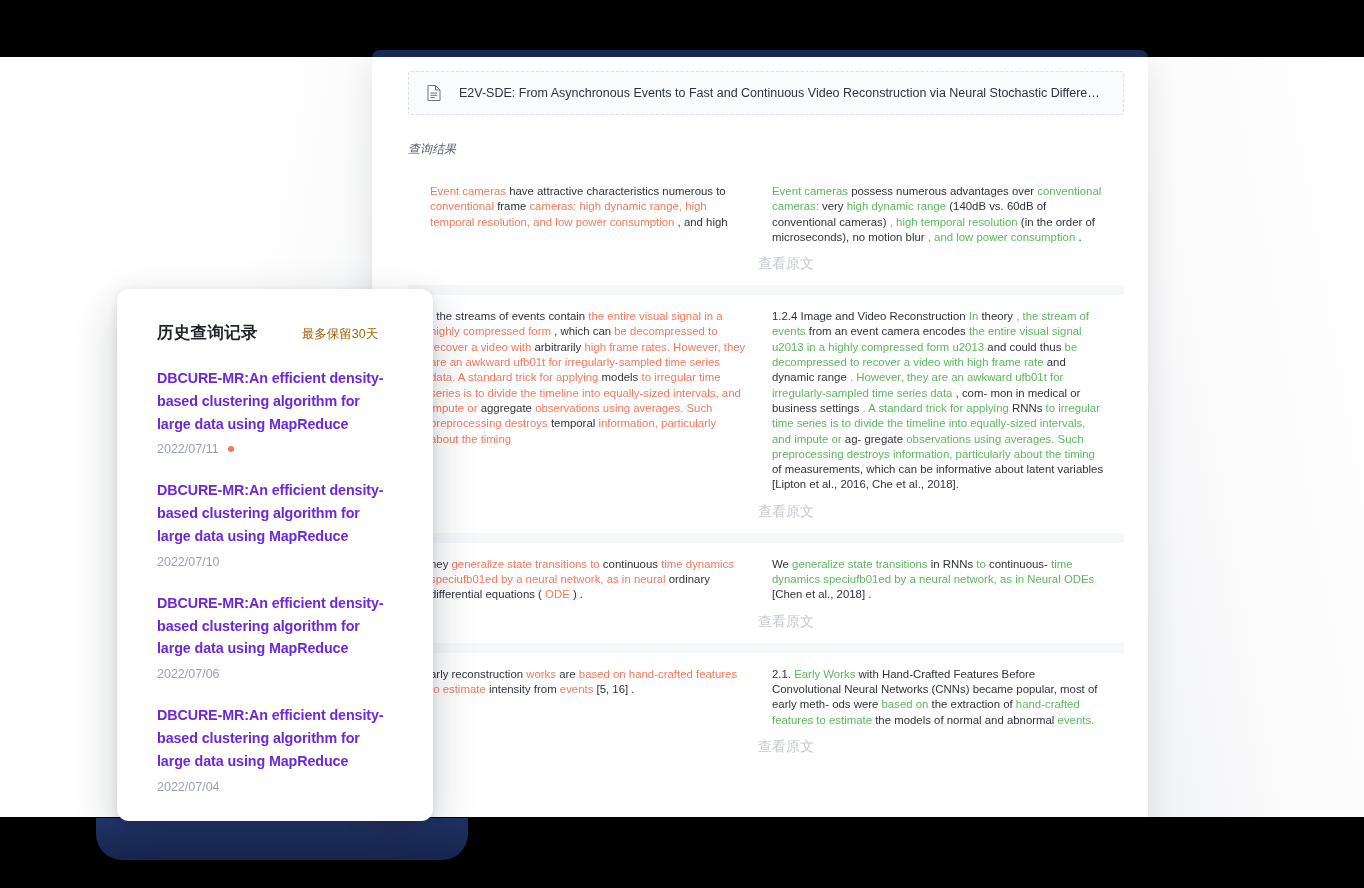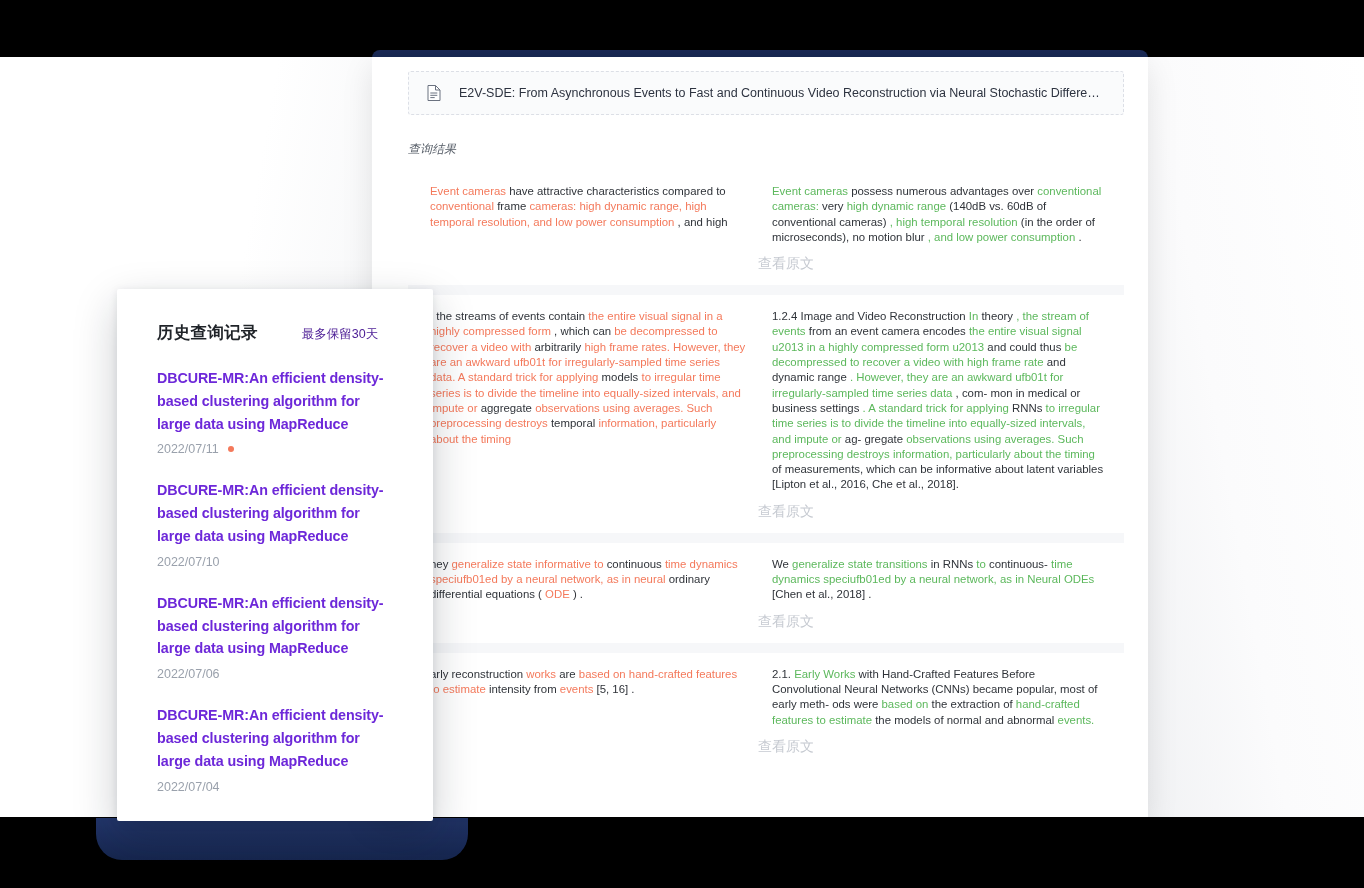--- a/index.html
+++ b/index.html
@@ -94,31 +94,31 @@
   .view-src {
     text-align:left;
     font-size:14px; color:#c6cad1;
     padding:10px 20px 2px 0;
   }
 
   
   #history-panel {
     position:absolute; left:117px; top:289px; width:316px; height:532px;
     background:#ffffff;
-    border-radius:2px;
+    border-radius:12px;
     box-shadow:0 16px 44px rgba(20,26,40,.22), 0 2px 8px rgba(20,26,40,.10);
     padding:0 40px;
     overflow:hidden;
   }
   #history-head {
     display:flex; align-items:baseline;
     padding-top:33px;
   }
   #history-title { font-size:16.5px; font-weight:bold; color:#1f2328; letter-spacing:.3px; }
-  #history-note { font-size:12.5px; color:#4c1d95; margin-left:44px; }
+  #history-note { font-size:12.5px; color:#a16207; margin-left:44px; }
 
   .hist-item { padding-top:23px; }
   .hist-item .hi-title {
     font-size:14.3px; font-weight:bold; color:#6d28d9;
     line-height:22.8px; letter-spacing:-.1px;
   }
   .hist-item .hi-date {
     font-size:12.5px; color:#9aa1ac; margin-top:7px;
     display:flex; align-items:center;
   }
@@ -149,35 +149,35 @@
         </svg>
       </span>
       <span class="fname">E2V-SDE: From Asynchronous Events to Fast and Continuous Video Reconstruction via Neural Stochastic Differential Equations</span>
     </div>
 
     <div id="results-label">查询结果</div>
 
     <div id="results-table">
       <div id="rows-host">
           <div class="trow">
-            <div class="cell a"><span class="hl-o">Event cameras </span><span>have attractive characteristics compared to </span><span class="hl-o">conventional </span><span>frame </span><span class="hl-o">cameras: high dynamic range, high temporal resolution, and low power consumption </span><span>, and high</span></div>
+            <div class="cell a"><span class="hl-o">Event cameras </span><span>have attractive characteristics numerous to </span><span class="hl-o">conventional </span><span>frame </span><span class="hl-o">cameras: high dynamic range, high temporal resolution, and low power consumption </span><span>, and high</span></div>
             <div style="width: 366px;">
               <div class="cell b"><span class="hl-g">Event cameras </span><span>possess numerous advantages over </span><span class="hl-g">conventional cameras: </span><span>very </span><span class="hl-g">high dynamic range </span><span>(140dB vs. 60dB of conventional cameras) </span><span class="hl-g">, high temporal resolution </span><span>(in the order of microseconds), no motion blur </span><span class="hl-g">, and low power consumption </span><span>.</span></div>
               <div class="view-src">查看原文</div>
             </div>
           </div>
           <div class="trow">
             <div class="cell a"><span>, the streams of events </span><span>contain </span><span class="hl-o">the entire visual signal in a highly compressed form </span><span>, which can </span><span class="hl-o">be decompressed to recover a video with </span><span>arbitrarily </span><span class="hl-o">high frame rates. However, they are an awkward ufb01t for irregularly-sampled time series data. A standard trick for applying </span><span>models </span><span class="hl-o">to irregular time series is to divide the timeline into equally-sized intervals, and impute or </span><span>aggregate </span><span class="hl-o">observations using averages. Such preprocessing destroys </span><span>temporal </span><span class="hl-o">information, particularly about the timing</span></div>
             <div style="width: 366px;">
               <div class="cell b"><span>1.2.4 Image and Video Reconstruction </span><span class="hl-g">In </span><span>theory </span><span class="hl-g">, the stream of events </span><span>from an event camera encodes </span><span class="hl-g">the entire visual signal u2013 </span><span class="hl-g">in a highly compressed form u2013 </span><span>and could thus </span><span class="hl-g">be decompressed to recover a video with high frame rate </span><span>and dynamic range </span><span class="hl-g">. However, they are an awkward ufb01t for irregularly-sampled time series data </span><span>, com- mon in medical or business settings </span><span class="hl-g">. A standard trick for applying </span><span>RNNs </span><span class="hl-g">to irregular time series is to divide the timeline into equally-sized intervals, and impute or </span><span>ag- gregate </span><span class="hl-g">observations using averages. Such preprocessing destroys information, particularly about the timing </span><span>of measurements, which can be informative about latent variables [Lipton et al., 2016, Che et al., 2018].</span></div>
               <div class="view-src">查看原文</div>
             </div>
           </div>
           <div class="trow">
-            <div class="cell a"><span>hey </span><span class="hl-o">generalize state informative to </span><span>continuous </span><span class="hl-o">time dynamics speciufb01ed by a neural network, as in neural </span><span>ordinary differential equations ( </span><span class="hl-o">ODE </span><span>) .</span></div>
+            <div class="cell a"><span>hey </span><span class="hl-o">generalize state transitions to </span><span>continuous </span><span class="hl-o">time dynamics speciufb01ed by a neural network, as in neural </span><span>ordinary differential equations ( </span><span class="hl-o">ODE </span><span>) .</span></div>
             <div style="width: 366px;">
               <div class="cell b"><span>We </span><span class="hl-g">generalize state transitions </span><span>in RNNs </span><span class="hl-g">to </span><span>continuous- </span><span class="hl-g">time dynamics speciufb01ed by a neural network, as in Neural ODEs </span><span>[Chen et al., 2018] .</span></div>
               <div class="view-src">查看原文</div>
             </div>
           </div>
           <div class="trow">
             <div class="cell a"><span>arly </span><span>reconstruction </span><span class="hl-o">works </span><span>are </span><span class="hl-o">based on hand-crafted features to estimate </span><span>intensity from </span><span class="hl-o">events </span><span>[5, 16] .</span></div>
             <div style="width: 366px;">
               <div class="cell b"><span>2.1. </span><span class="hl-g">Early Works </span><span>with Hand-Crafted Features Before Convolutional Neural Networks (CNNs) became popular, most of early meth- ods were </span><span class="hl-g">based on </span><span>the extraction of </span><span class="hl-g">hand-crafted features to estimate </span><span>the models of normal and abnormal </span><span class="hl-g">events.</span></div>
               <div class="view-src">查看原文</div>

